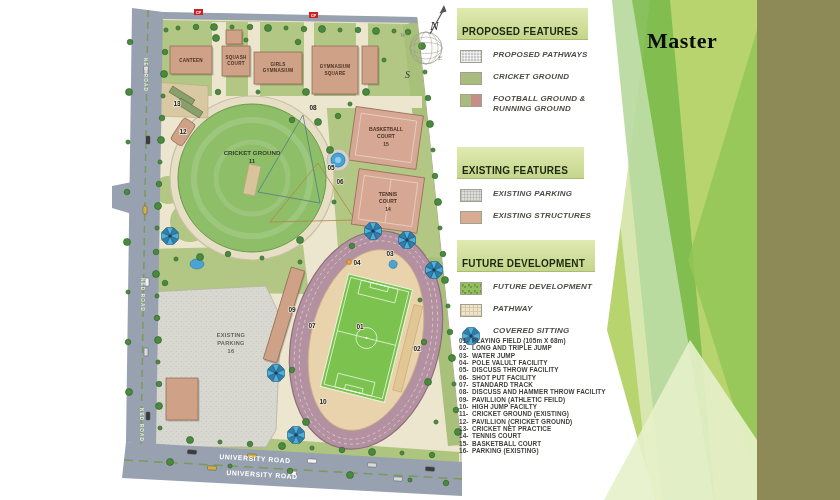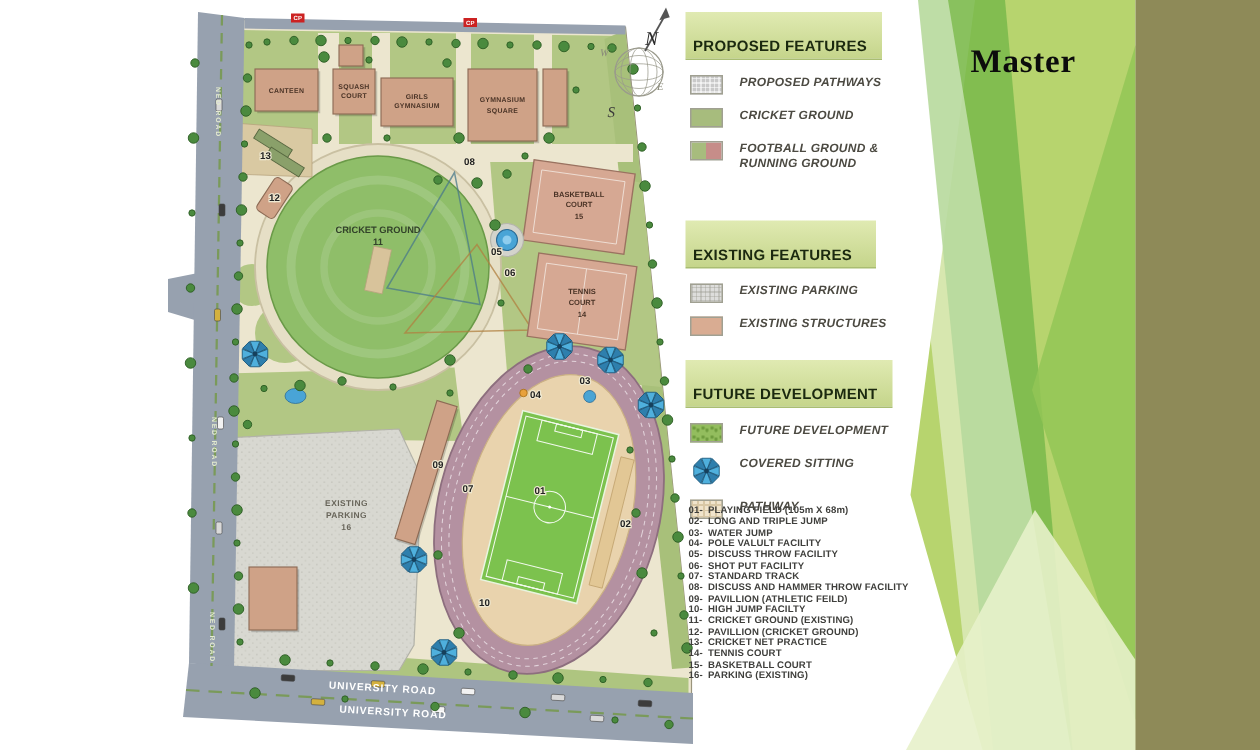--- a/index.html
+++ b/index.html
@@ -453,30 +453,30 @@
         <span class="lg-label">EXISTING STRUCTURES</span>
       </div>
     </div>
     <div class="lg-header m2">FUTURE DEVELOPMENT</div>
     <div class="lg-items">
       <div class="lg-item">
         <span class="sw sw-landscaping"></span>
         <span class="lg-label">FUTURE DEVELOPMENT</span>
       </div>
       <div class="lg-item">
+        <span class="sw sw-pathway"></span>
+        <span class="lg-label">PATHWAY</span>
+      </div>
+      <div class="lg-item">
         <span class="sw sw-umb">
           <svg width="20" height="20" viewBox="-10 -10 20 20">
               <use href="#umb"></use>
             </svg>
         </span>
         <span class="lg-label">COVERED SITTING</span>
-      </div>
-      <div class="lg-item">
-        <span class="sw sw-pathway"></span>
-        <span class="lg-label">PATHWAY</span>
       </div>
     </div>
   </div>
 
   <div class="facilities">
       <div class="fac-row"><span class="fac-num">01-</span><span>PLAYING FIELD (105m X 68m)</span></div>
       <div class="fac-row"><span class="fac-num">02-</span><span>LONG AND TRIPLE JUMP</span></div>
       <div class="fac-row"><span class="fac-num">03-</span><span>WATER JUMP</span></div>
       <div class="fac-row"><span class="fac-num">04-</span><span>POLE VALULT FACILITY</span></div>
       <div class="fac-row"><span class="fac-num">05-</span><span>DISCUSS THROW FACILITY</span></div>

